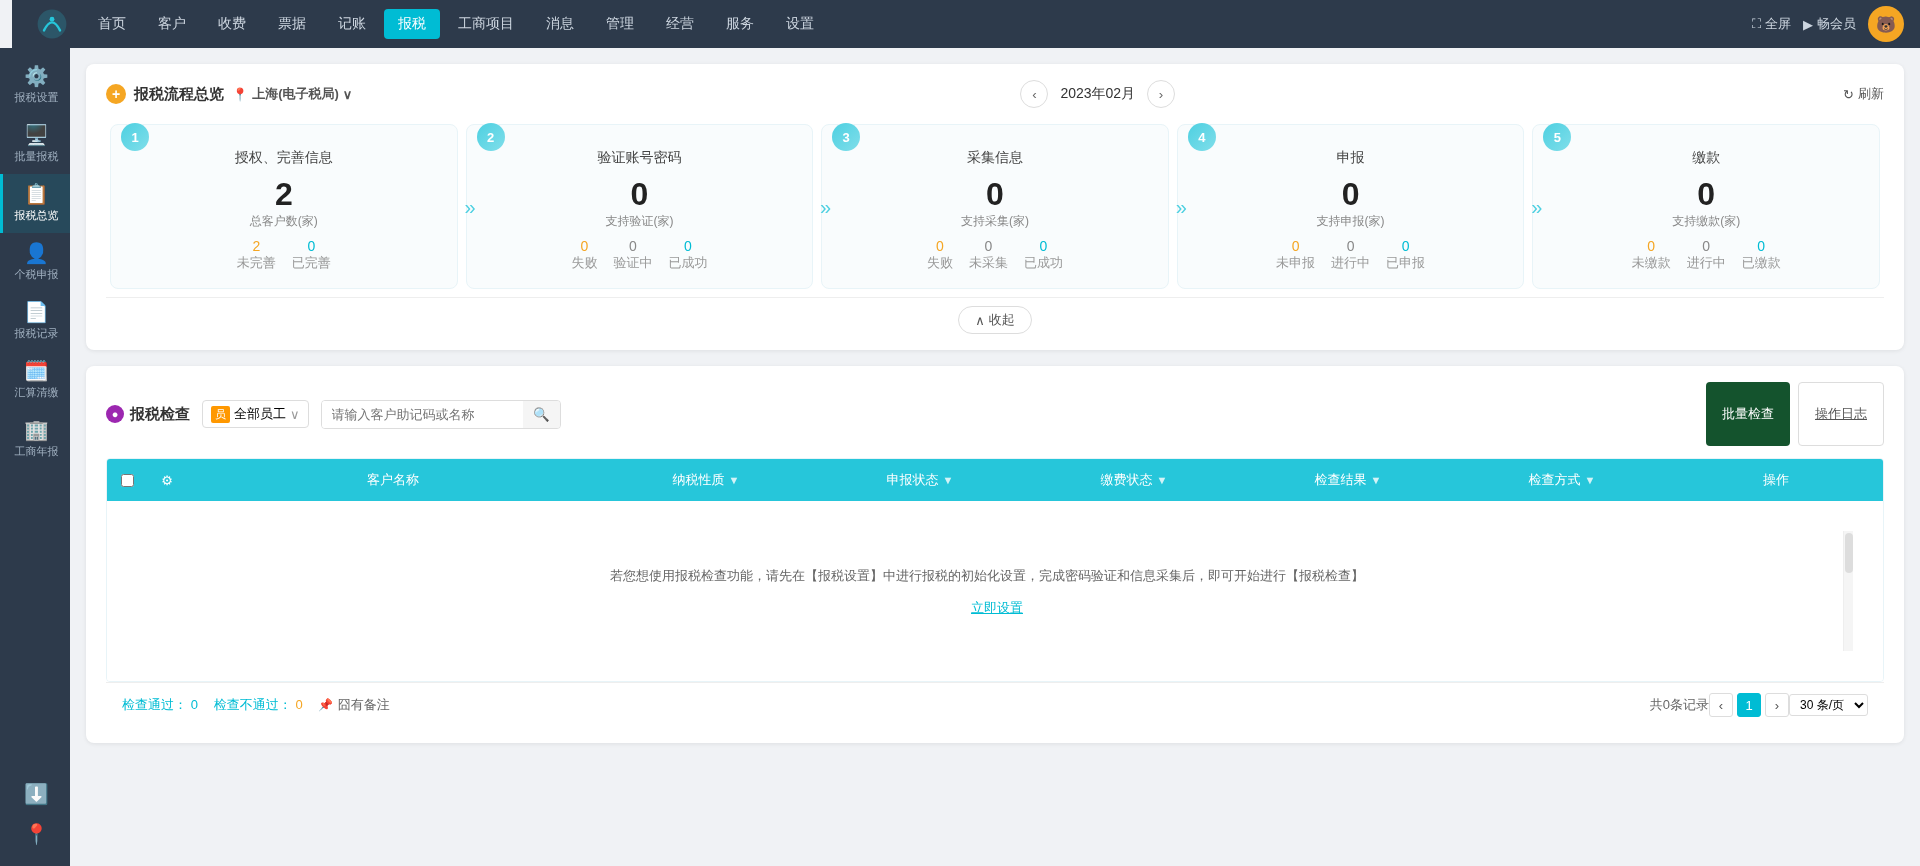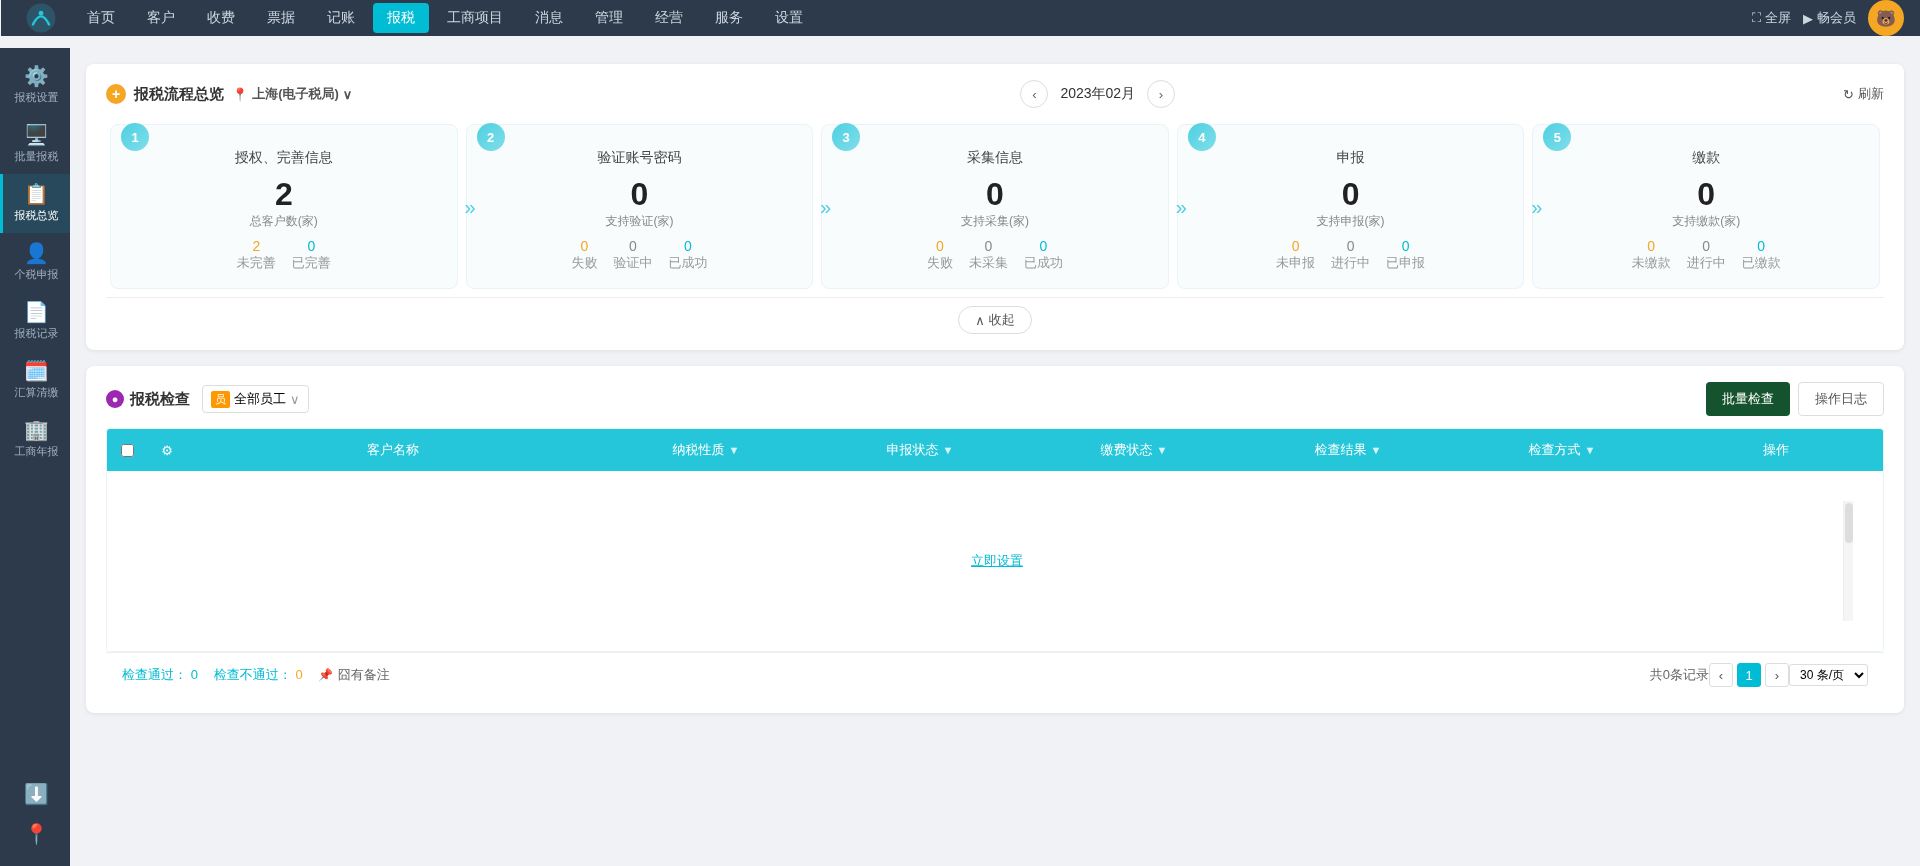--- a/index.html
+++ b/index.html
@@ -1,26 +1,26 @@
 <!DOCTYPE html>
 <html><head>
   <meta charset="utf-8">
   <style>
     * { box-sizing: border-box; margin: 0; padding: 0; }
     body { font-family: 'Microsoft YaHei', Arial, sans-serif; font-size: 13px; background: #f0f2f5; overflow: hidden; }
 
     
     .top-nav {
-      height: 36px;
+      height: 48px;
       background: #2d3a4b;
       display: flex;
       align-items: center;
       padding: 0 16px;
       position: fixed;
-      top: 0; left: 1px; right: 0;
+      top: 0; left: 12px; right: 0;
       z-index: 100;
     }
     .top-nav-logo {
       width: 48px;
       height: 48px;
       display: flex;
       align-items: center;
       justify-content: center;
       flex-shrink: 0;
     }
@@ -298,23 +298,24 @@
       border-radius: 4px;
       padding: 7px 16px;
       font-size: 13px;
       cursor: pointer;
     }
     .btn-outline {
       background: #fff;
       color: #555;
       border: 1px solid #ddd;
       border-radius: 4px;
-      padding: 7px 16px;
-      font-size: 13px;
-      cursor: pointer;
+      padding: 22px 16px;
+      font-size: 13px;
+      cursor: pointer;
+      text-decoration: underline;
     }
 
     
     .table-container {
       border: 1px solid #e8f4f8;
       border-radius: 4px;
       overflow: hidden;
     }
     .table-header {
       display: flex;
@@ -617,20 +618,26 @@
         <div class="purple-circle">
           <span style="color:white;font-size:11px;">●</span>
         </div>
         <span>报税检查</span>
       </div>
       <div class="staff-select">
         <span class="staff-icon">员</span>
         <span>全部员工</span>
         <span style="color:#999;">∨</span>
       </div>
+      <div class="search-box">
+        <input type="text" placeholder="请输入客户助记码或名称" style="">
+        <button class="search-icon-btn">
+          <span>🔍</span>
+        </button>
+      </div>
       <div class="header-right-btns">
         <button class="btn-orange">批量检查</button>
         <button class="btn-outline">操作日志</button>
       </div>
     </div>
 
     <div class="table-container">
       <div class="table-header">
         <div class="th-checkbox">
           <input type="checkbox" style="">
@@ -665,20 +672,21 @@
           <span>操作</span>
         </div>
       </div>
       <div class="table-body">
         <div style="position:relative;width:100%;height:120px;">
 
           <div style="position:absolute;right:0;top:0;bottom:0;width:10px;background:#f5f5f5;border-left:1px solid #eee;">
             <div style="width:8px;height:40px;background:#ddd;border-radius:4px;margin:2px auto;"></div>
           </div>
           <div style="padding-right:16px;display:flex;flex-direction:column;align-items:center;justify-content:center;height:100%;gap:12px;">
+            <span style="text-align:center;color:#666;line-height:1.6;">若您想使用报税检查功能，请先在【报税设置】中进行报税的初始化设置，完成密码验证和信息采集后，即可开始进行【报税检查】</span>
             <span class="setup-link">立即设置</span>
           </div>
         </div>
       </div>
     </div>
 
     <div class="table-footer">
       <div class="footer-left">
         <span class="footer-stat">
           <span>检查通过：</span>

